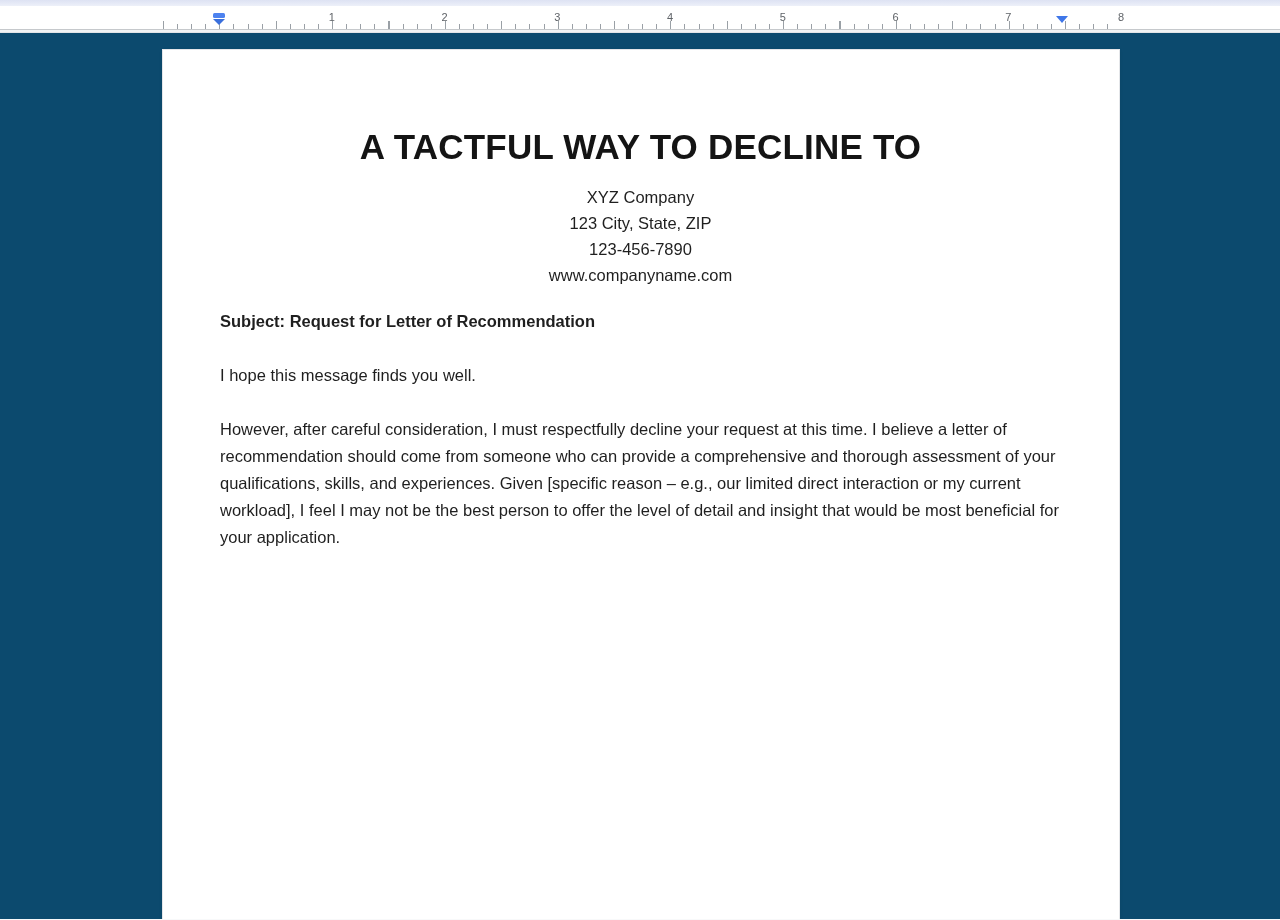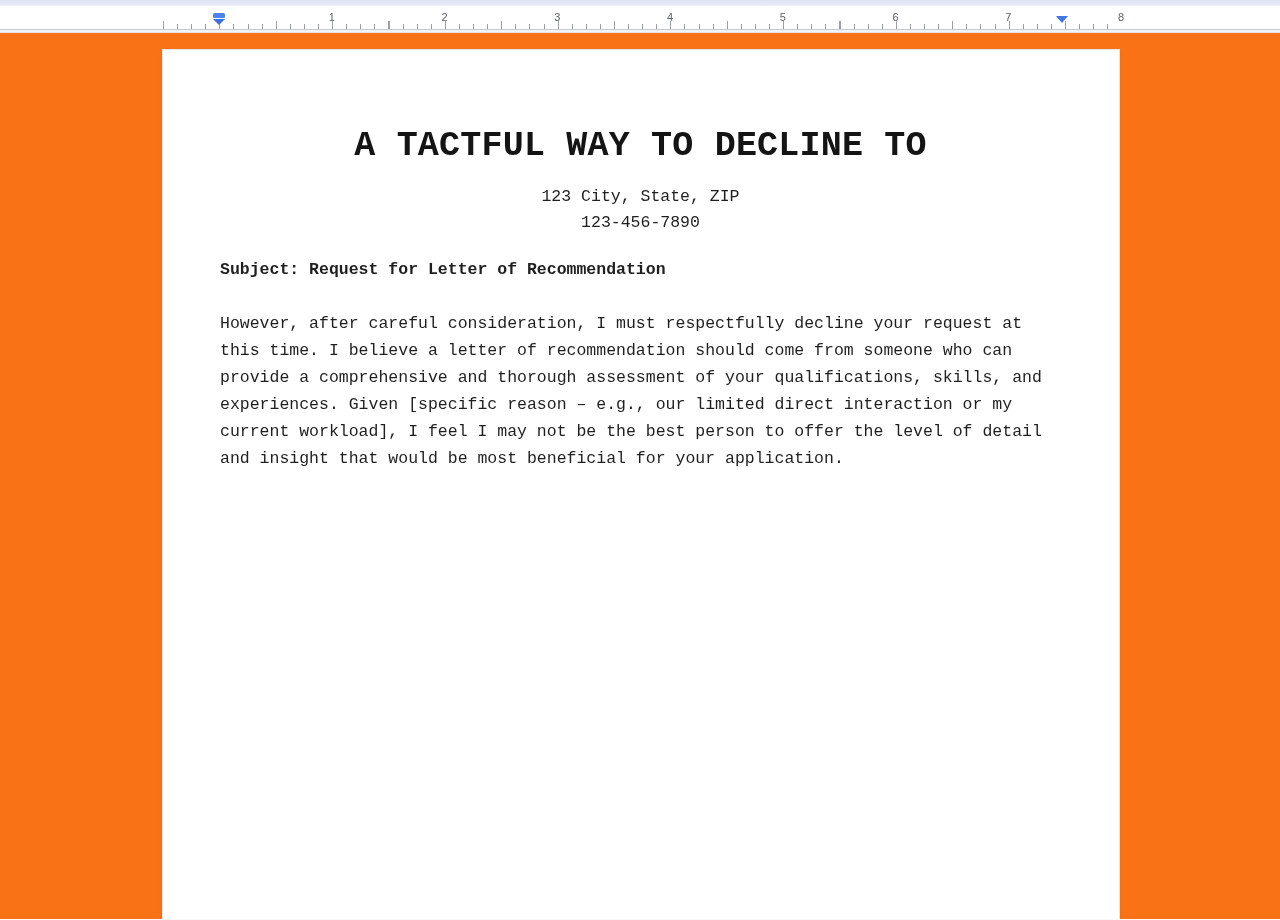--- a/index.html
+++ b/index.html
@@ -63,23 +63,22 @@
     border-right: 6px solid transparent;
     border-top: 7px solid #3f76e8;
   }
 
   .ruler-divider { height: 3px; background: #f1f3f4; border-bottom: 1px solid #e2e4e7; }
 
   
   .canvas {
     position: relative;
     height: 886px; width: 100%;
-    background: #f97316;
+    background: #0c4a6e;
     overflow: hidden;
-    font-family: Liberation Mono, monospace;
   }
   .page {
     position: absolute; left: 162px; top: 16px;
     width: 958px; height: 1200px;
     background: #ffffff;
     border: 1px solid #e4e6e9;
     box-shadow: 0 1px 3px rgba(60,64,67,0.08);
     padding: 66px 58px 0 57px;
     color: #1f1f1f;
   }
@@ -132,25 +131,28 @@
   <div class="ruler-divider"></div>
 
   <div class="canvas">
     <div class="page">
 
       <div class="doc-title">
         <div>A TACTFUL WAY TO DECLINE TO</div>
       </div>
 
       <div class="company-block">
+        <div>XYZ Company</div>
         <div>123 City, State, ZIP</div>
         <div>123-456-7890</div>
+        <div>www.companyname.com</div>
       </div>
 
       <div class="letter-body">
         <p class="subject-line">Subject: Request for Letter of Recommendation</p>
+        <p>I hope this message finds you well.</p>
         <p>However, after careful consideration, I must respectfully decline your request at this time. I believe a letter of recommendation should come from someone who can provide a comprehensive and thorough assessment of your qualifications, skills, and experiences. Given [specific reason – e.g., our limited direct interaction or my current workload], I feel I may not be the best person to offer the level of detail and insight that would be most beneficial for your application.</p>
       </div>
 
     </div>
   </div>
 
 </div>
 
 </body></html>

